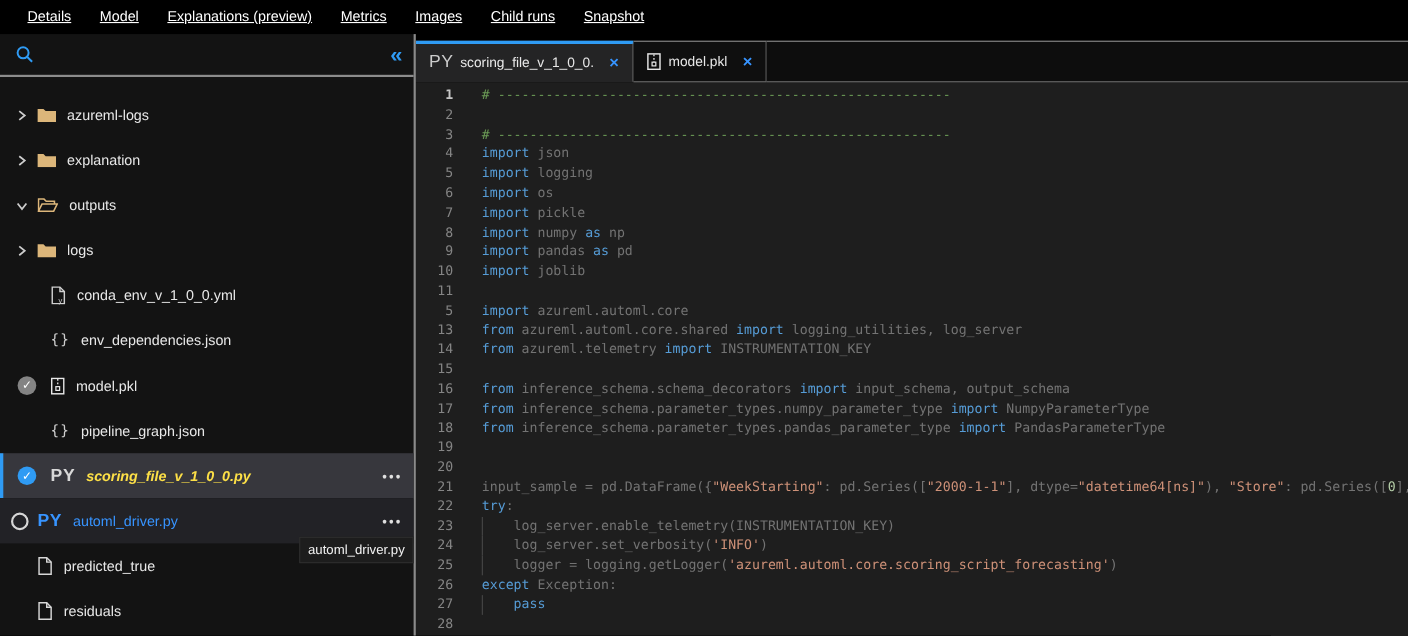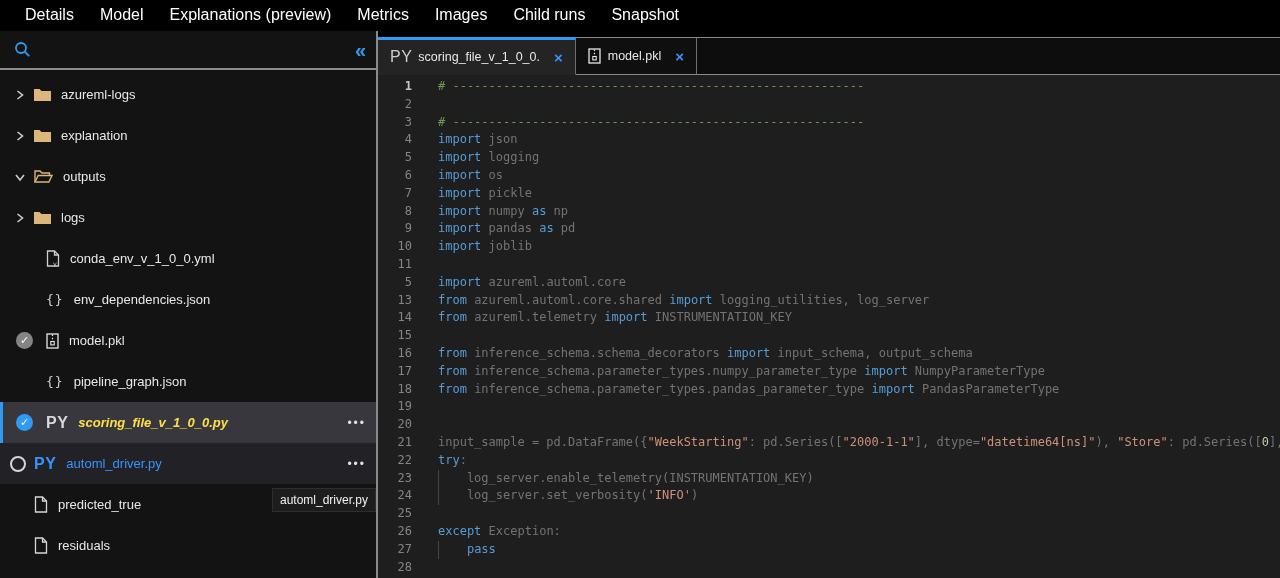--- a/index.html
+++ b/index.html
@@ -1,30 +1,30 @@
 <!DOCTYPE html>
 <html><head>
 <meta charset="utf-8">
 <style>
   * { margin:0; padding:0; box-sizing:border-box; }
   html,body { width:1280px; height:578px; overflow:hidden; background:#000; font-family:"Liberation Sans", sans-serif; }
 
   
   .topnav { height:31px; background:#000; display:flex; align-items:stretch; padding-left:12px; }
-  .navitem { color:#fff; font-size:16px; line-height:29px; padding:0 13px; border-bottom:3px solid transparent; cursor:pointer; white-space:nowrap; }
+  .navitem { color:#fff; font-size:13px; line-height:29px; padding:0 13px; border-bottom:3px solid transparent; cursor:pointer; white-space:nowrap;text-decoration:underline; }
   .navitem.active { font-weight:bold; border-bottom-color:#2f9bf4; }
 
   
   .main { display:flex; height:547px; }
 
   
   .sidebar { position:relative; width:378px; flex:none; background:#131313; border-right:2px solid #8a8a8a; }
   .sb-header { height:39px; display:flex; align-items:center; justify-content:space-between; padding:0 10px 0 14px; border-bottom:2px solid #8c8c8c; }
   .collapse { color:#2f9bf4; font-size:20px; line-height:1; cursor:pointer; font-weight:bold; }
-  .tree { padding-top:4px; }
+  .tree { padding-top:14px; }
   .row { position:relative; height:41px; display:flex; align-items:center; color:#e8e8e8; font-size:13px; cursor:pointer; }
   .row .chev { margin-left:12px; width:16px; display:flex; justify-content:center; }
   .row .ficon { margin-left:6px; margin-right:10px; display:flex; }
   .row.lvl1 { padding-left:46px; }
   .row.lvl1 .ficon { margin-left:0; }
   .row.lvl2 { padding-left:34px; }
   .row.lvl2 .ficon { margin-left:0; }
   .row.selected { background:#37373d; box-shadow:inset 3px 0 0 #2f9bf4; }
   .row.selected .lbl { font-weight:bold; color:#fde047;font-style:italic; }
   .row.hovered { background:#222226; }
@@ -255,19 +255,19 @@
         <div class="cline"><span class="ln">15</span><span class="ctext"></span></div>
         <div class="cline"><span class="ln">16</span><span class="ctext"><span class="tk-k">from</span><span class="tk-p"> inference_schema.schema_decorators </span><span class="tk-k">import</span><span class="tk-p"> input_schema, output_schema</span></span></div>
         <div class="cline"><span class="ln">17</span><span class="ctext"><span class="tk-k">from</span><span class="tk-p"> inference_schema.parameter_types.numpy_parameter_type </span><span class="tk-k">import</span><span class="tk-p"> NumpyParameterType</span></span></div>
         <div class="cline"><span class="ln">18</span><span class="ctext"><span class="tk-k">from</span><span class="tk-p"> inference_schema.parameter_types.pandas_parameter_type </span><span class="tk-k">import</span><span class="tk-p"> PandasParameterType</span></span></div>
         <div class="cline"><span class="ln">19</span><span class="ctext"></span></div>
         <div class="cline"><span class="ln">20</span><span class="ctext"></span></div>
         <div class="cline"><span class="ln">21</span><span class="ctext"><span class="tk-p">input_sample = pd.DataFrame({</span><span class="tk-s">"WeekStarting"</span><span class="tk-p">: pd.Series([</span><span class="tk-s">"2000-1-1"</span><span class="tk-p">], dtype=</span><span class="tk-s">"datetime64[ns]"</span><span class="tk-p">), </span><span class="tk-s">"Store"</span><span class="tk-p">: pd.Series([</span><span class="tk-n">0</span><span class="tk-p">],</span></span></div>
         <div class="cline"><span class="ln">22</span><span class="ctext"><span class="tk-k">try</span><span class="tk-p">:</span></span></div>
         <div class="cline guided"><span class="ln">23</span><span class="ctext"><span class="tk-p">    log_server.enable_telemetry(INSTRUMENTATION_KEY)</span></span></div>
         <div class="cline guided"><span class="ln">24</span><span class="ctext"><span class="tk-p">    log_server.set_verbosity(</span><span class="tk-s">'INFO'</span><span class="tk-p">)</span></span></div>
-        <div class="cline guided"><span class="ln">25</span></div>
+        <div class="cline guided"><span class="ln">25</span><span class="ctext"><span class="tk-p">    logger = logging.getLogger(</span><span class="tk-s">'azureml.automl.core.scoring_script_forecasting'</span><span class="tk-p">)</span></span></div>
         <div class="cline"><span class="ln">26</span><span class="ctext"><span class="tk-k">except</span><span class="tk-p"> Exception:</span></span></div>
         <div class="cline guided"><span class="ln">27</span><span class="ctext"><span class="tk-p">    </span><span class="tk-k">pass</span></span></div>
         <div class="cline"><span class="ln">28</span><span class="ctext"></span></div>
       </div>
   </section>
 </div>
 
 </body></html>

